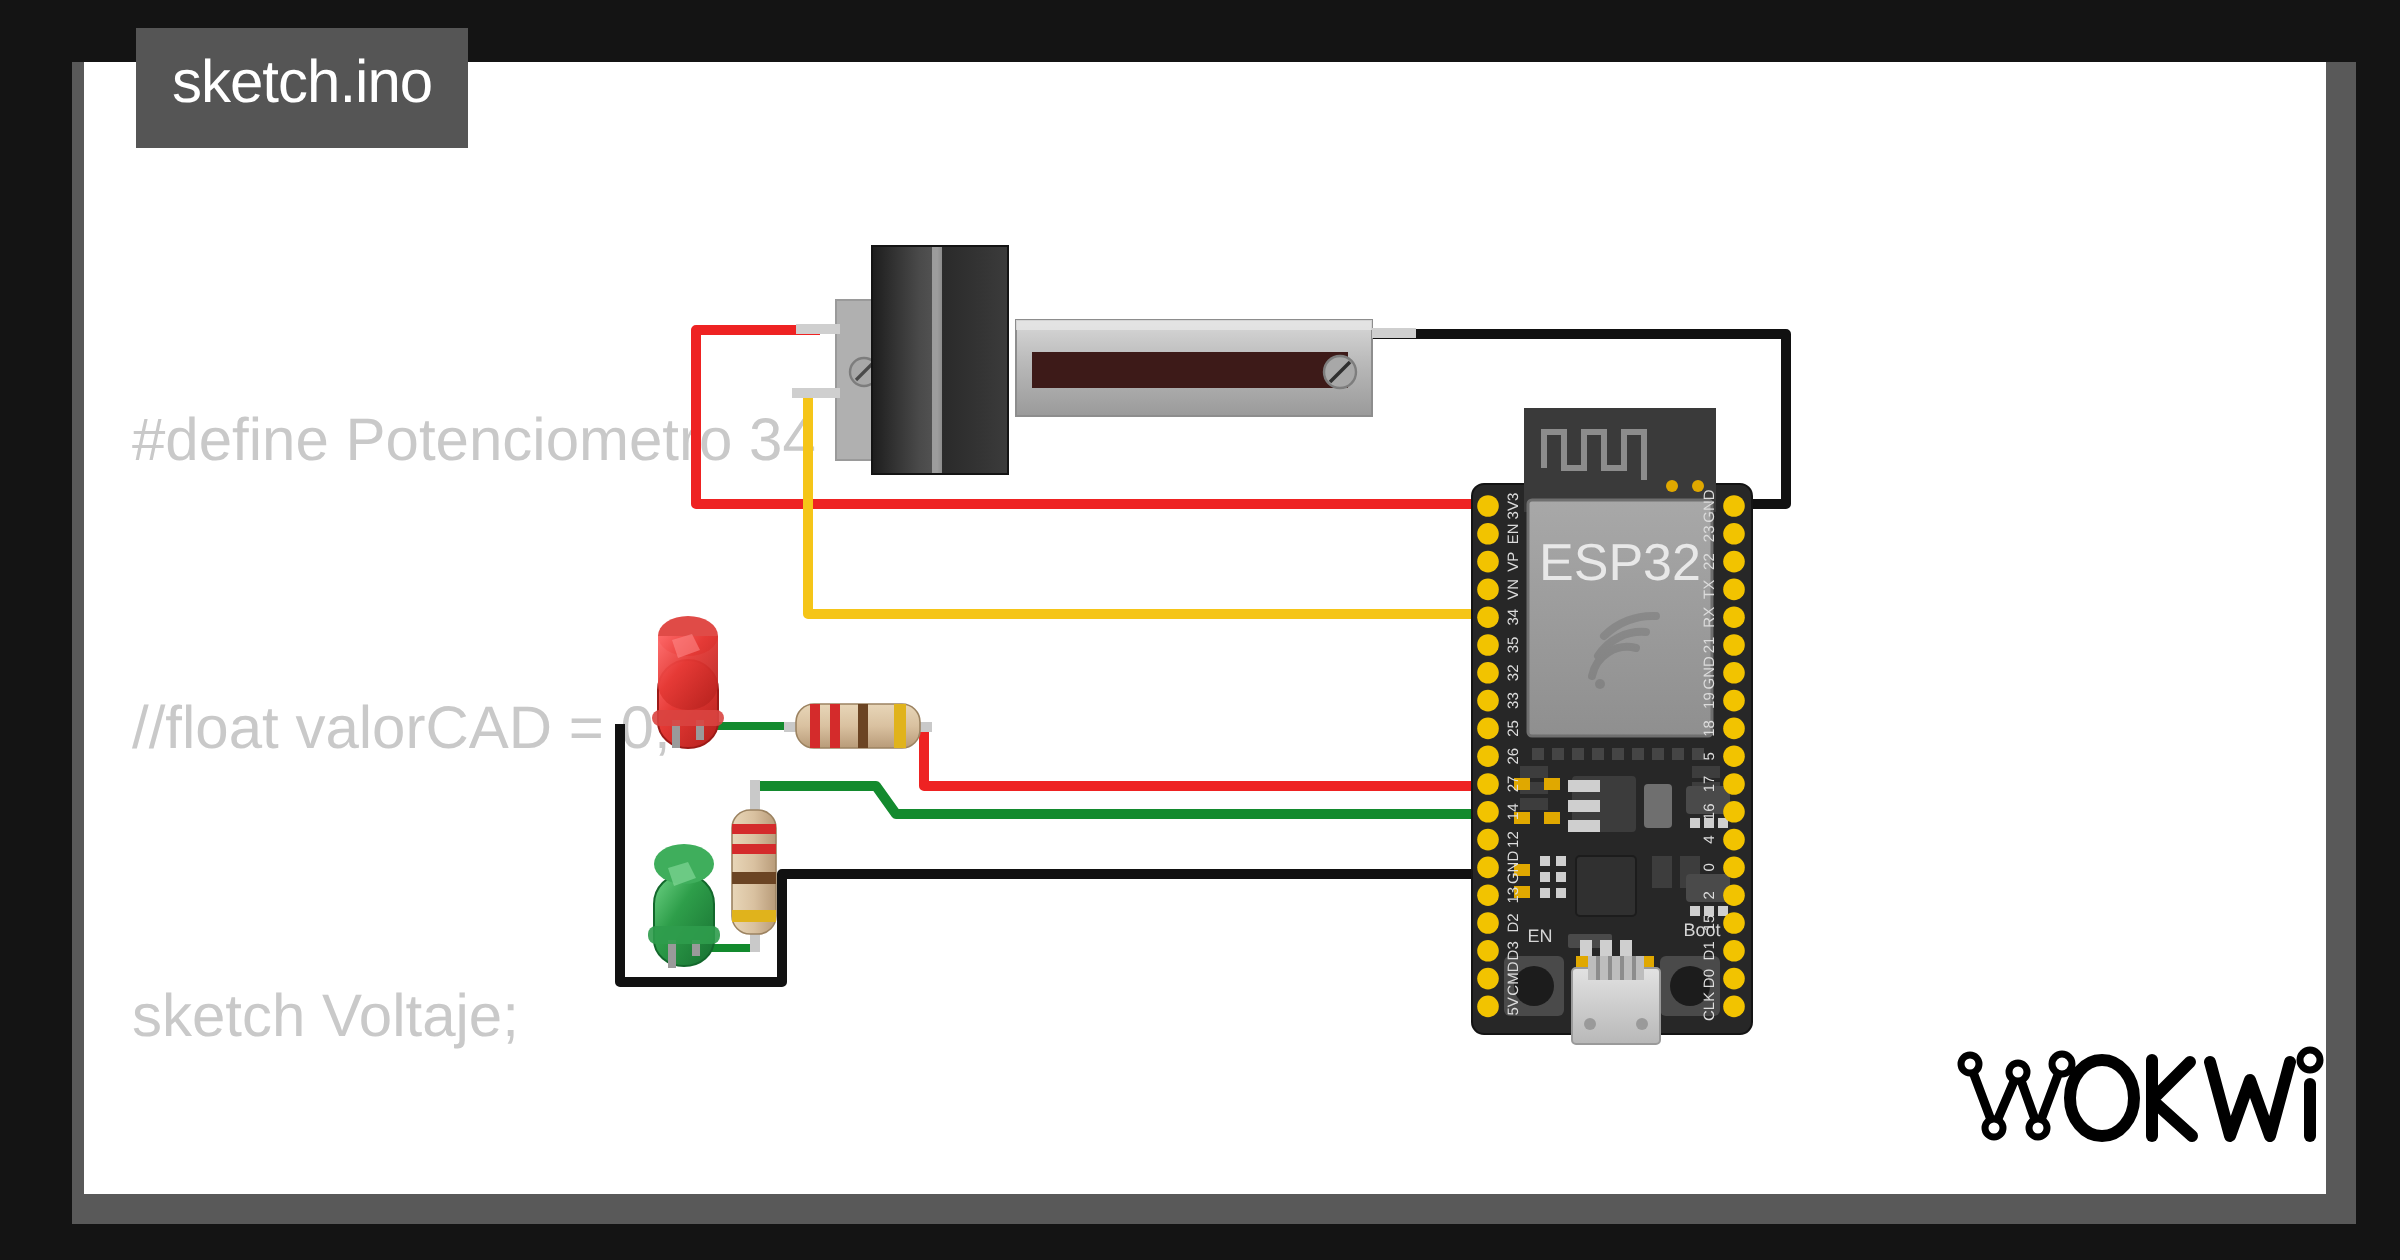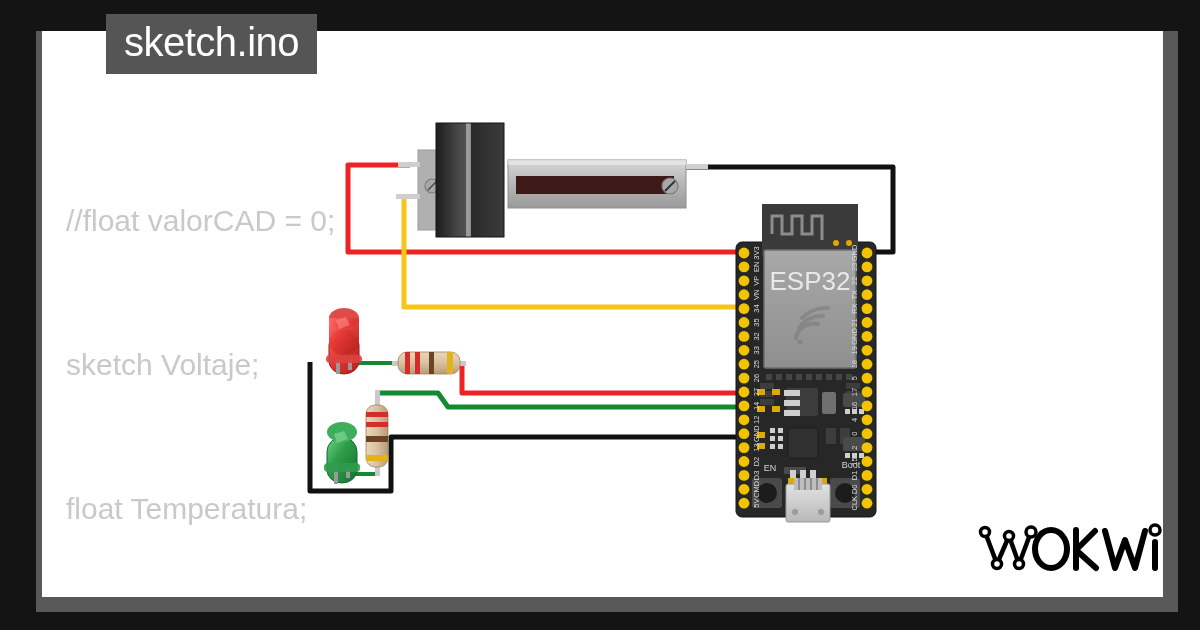--- a/index.html
+++ b/index.html
@@ -27,26 +27,25 @@
     background:#ffffff;
     overflow:hidden;
   }
 
   
   #title-badge {
     position:absolute; left:68px; top:14px;
     padding:4px 18px 8px 18px;
     background:#555555;
     color:#ffffff;
-    font-size:40px;
+    font-size:30px;
     line-height:48px;
     letter-spacing:-0.5px;
     z-index:40;
     white-space:nowrap;
-    margin-left:38px;
   }
 
   
   #code {
     position:absolute; left:66px; top:101px;
     width:760px;
     color:#c9c9c9;
     font-size:30px;
     line-height:48px;
     white-space:pre;
@@ -76,20 +75,21 @@
 </style>
 </head>
 <body>
 
 <div id="frame">
 
   <div id="panel-shadow"></div>
   <div id="panel"></div>
 
   <div id="code">
+    <span class="ln">#define Potenciometro 34</span>
     <span class="ln">//float valorCAD = 0;</span>
     <span class="ln">sketch Voltaje;</span>
     <span class="ln">float Temperatura;</span>
     
     
     <span class="ln"></span>
     <span class="ln"></span>
     
     
     

